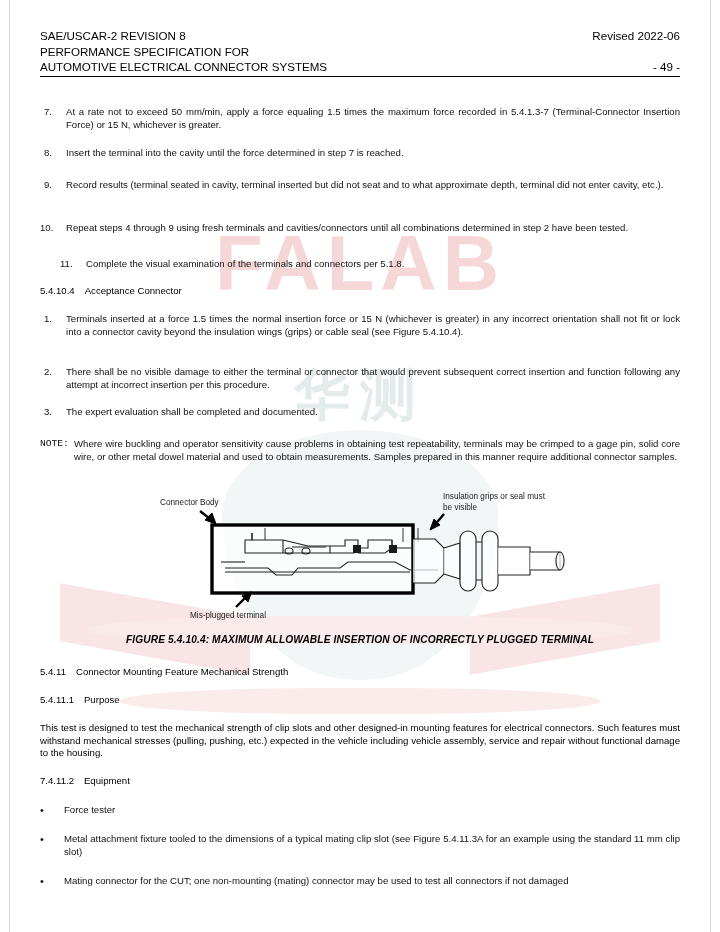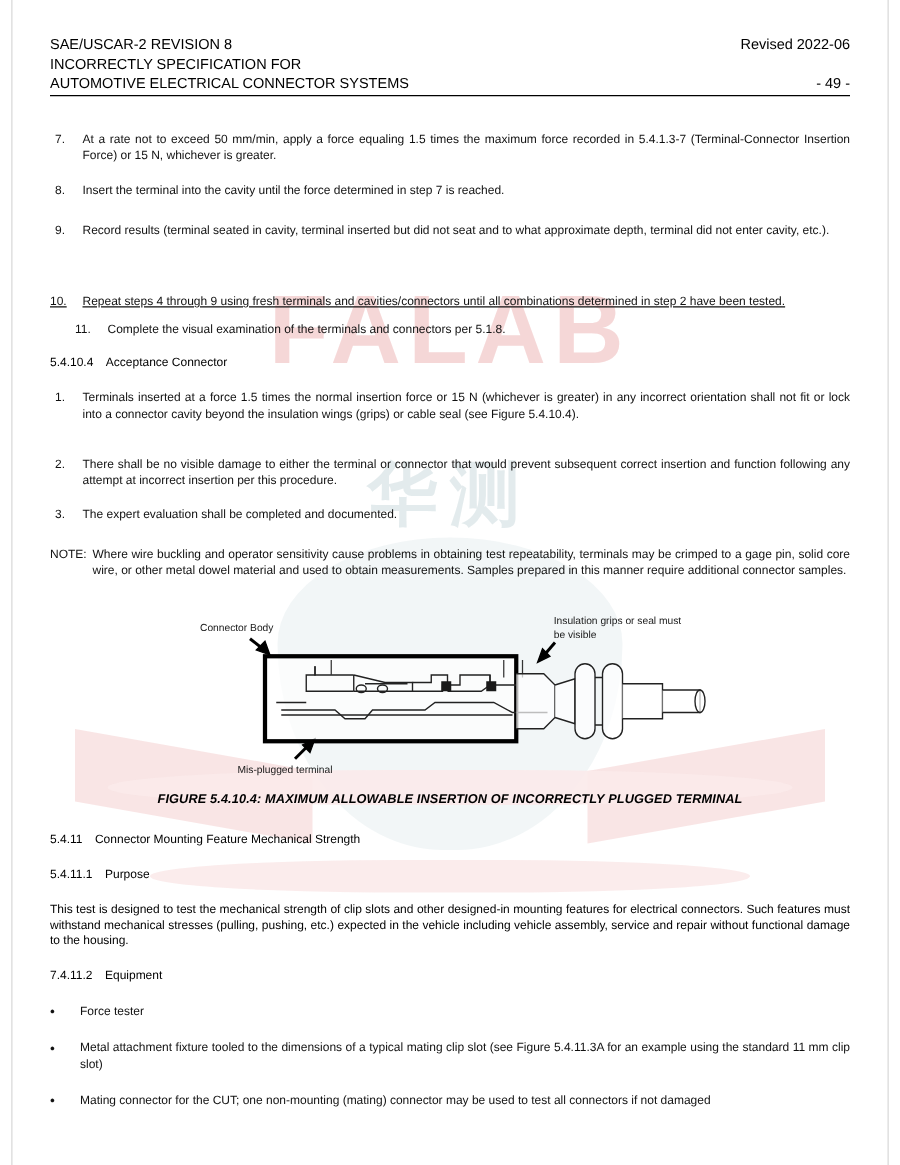--- a/index.html
+++ b/index.html
@@ -186,20 +186,21 @@
     font-size: 9.6px;
     line-height: 12.6px;
     text-align: justify;
   }
 
   .note-row { display: flex; }
   .note-row .lbl {
     flex: 0 0 auto;
     width: 34px;
     white-space: nowrap;
+    font-family: Liberation Mono, monospace;
   }
   .note-row .body {
     flex: 1 1 auto;
     text-align: justify;
   }
 
   
   #figure-area {
     position: absolute;
     left: 40px;
@@ -244,21 +245,21 @@
   <div id="page-frame"></div>
 
   <div id="content">
 
     <div id="header">
       <div class="hdr-row">
         <span class="hdr-left">SAE/USCAR-2 REVISION 8</span>
         <span class="hdr-right">Revised 2022-06</span>
       </div>
       <div class="hdr-row">
-        <span class="hdr-left">INCORRECTLY SPECIFICATION FOR</span>
+        <span class="hdr-left">PERFORMANCE SPECIFICATION FOR</span>
         <span class="hdr-right"></span>
       </div>
       <div class="hdr-row underlined">
         <span class="hdr-left">AUTOMOTIVE ELECTRICAL CONNECTOR SYSTEMS</span>
         <span class="hdr-right">- 49 -</span>
       </div>
     </div>
 
     <div class="block" style="left:40px; top:106px; width:640px;">
       <div class="numlist">
@@ -274,21 +275,21 @@
       </div>
     </div>
 
     <div class="block" style="left:40px; top:179px; width:640px;">
       <div class="numlist">
         <span class="marker">9.</span>
         <span class="body">Record results (terminal seated in cavity, terminal inserted but did not seat and to what approximate depth, terminal did not enter cavity, etc.).</span>
       </div>
     </div>
 
-    <div class="block" style="left:40px; top:236px; width:640px;text-decoration:underline;">
+    <div class="block" style="left:40px; top:222px; width:640px;">
       <div class="numlist">
         <span class="marker wide">10.</span>
         <span class="body">Repeat steps 4 through 9 using fresh terminals and cavities/connectors until all combinations determined in step 2 have been tested.</span>
       </div>
     </div>
 
     <div class="block" style="left:40px; top:258px; width:640px;margin-left:20px;">
       <div class="numlist">
         <span class="marker wide">11.</span>
         <span class="body nojust">Complete the visual examination of the terminals and connectors per 5.1.8.</span>

